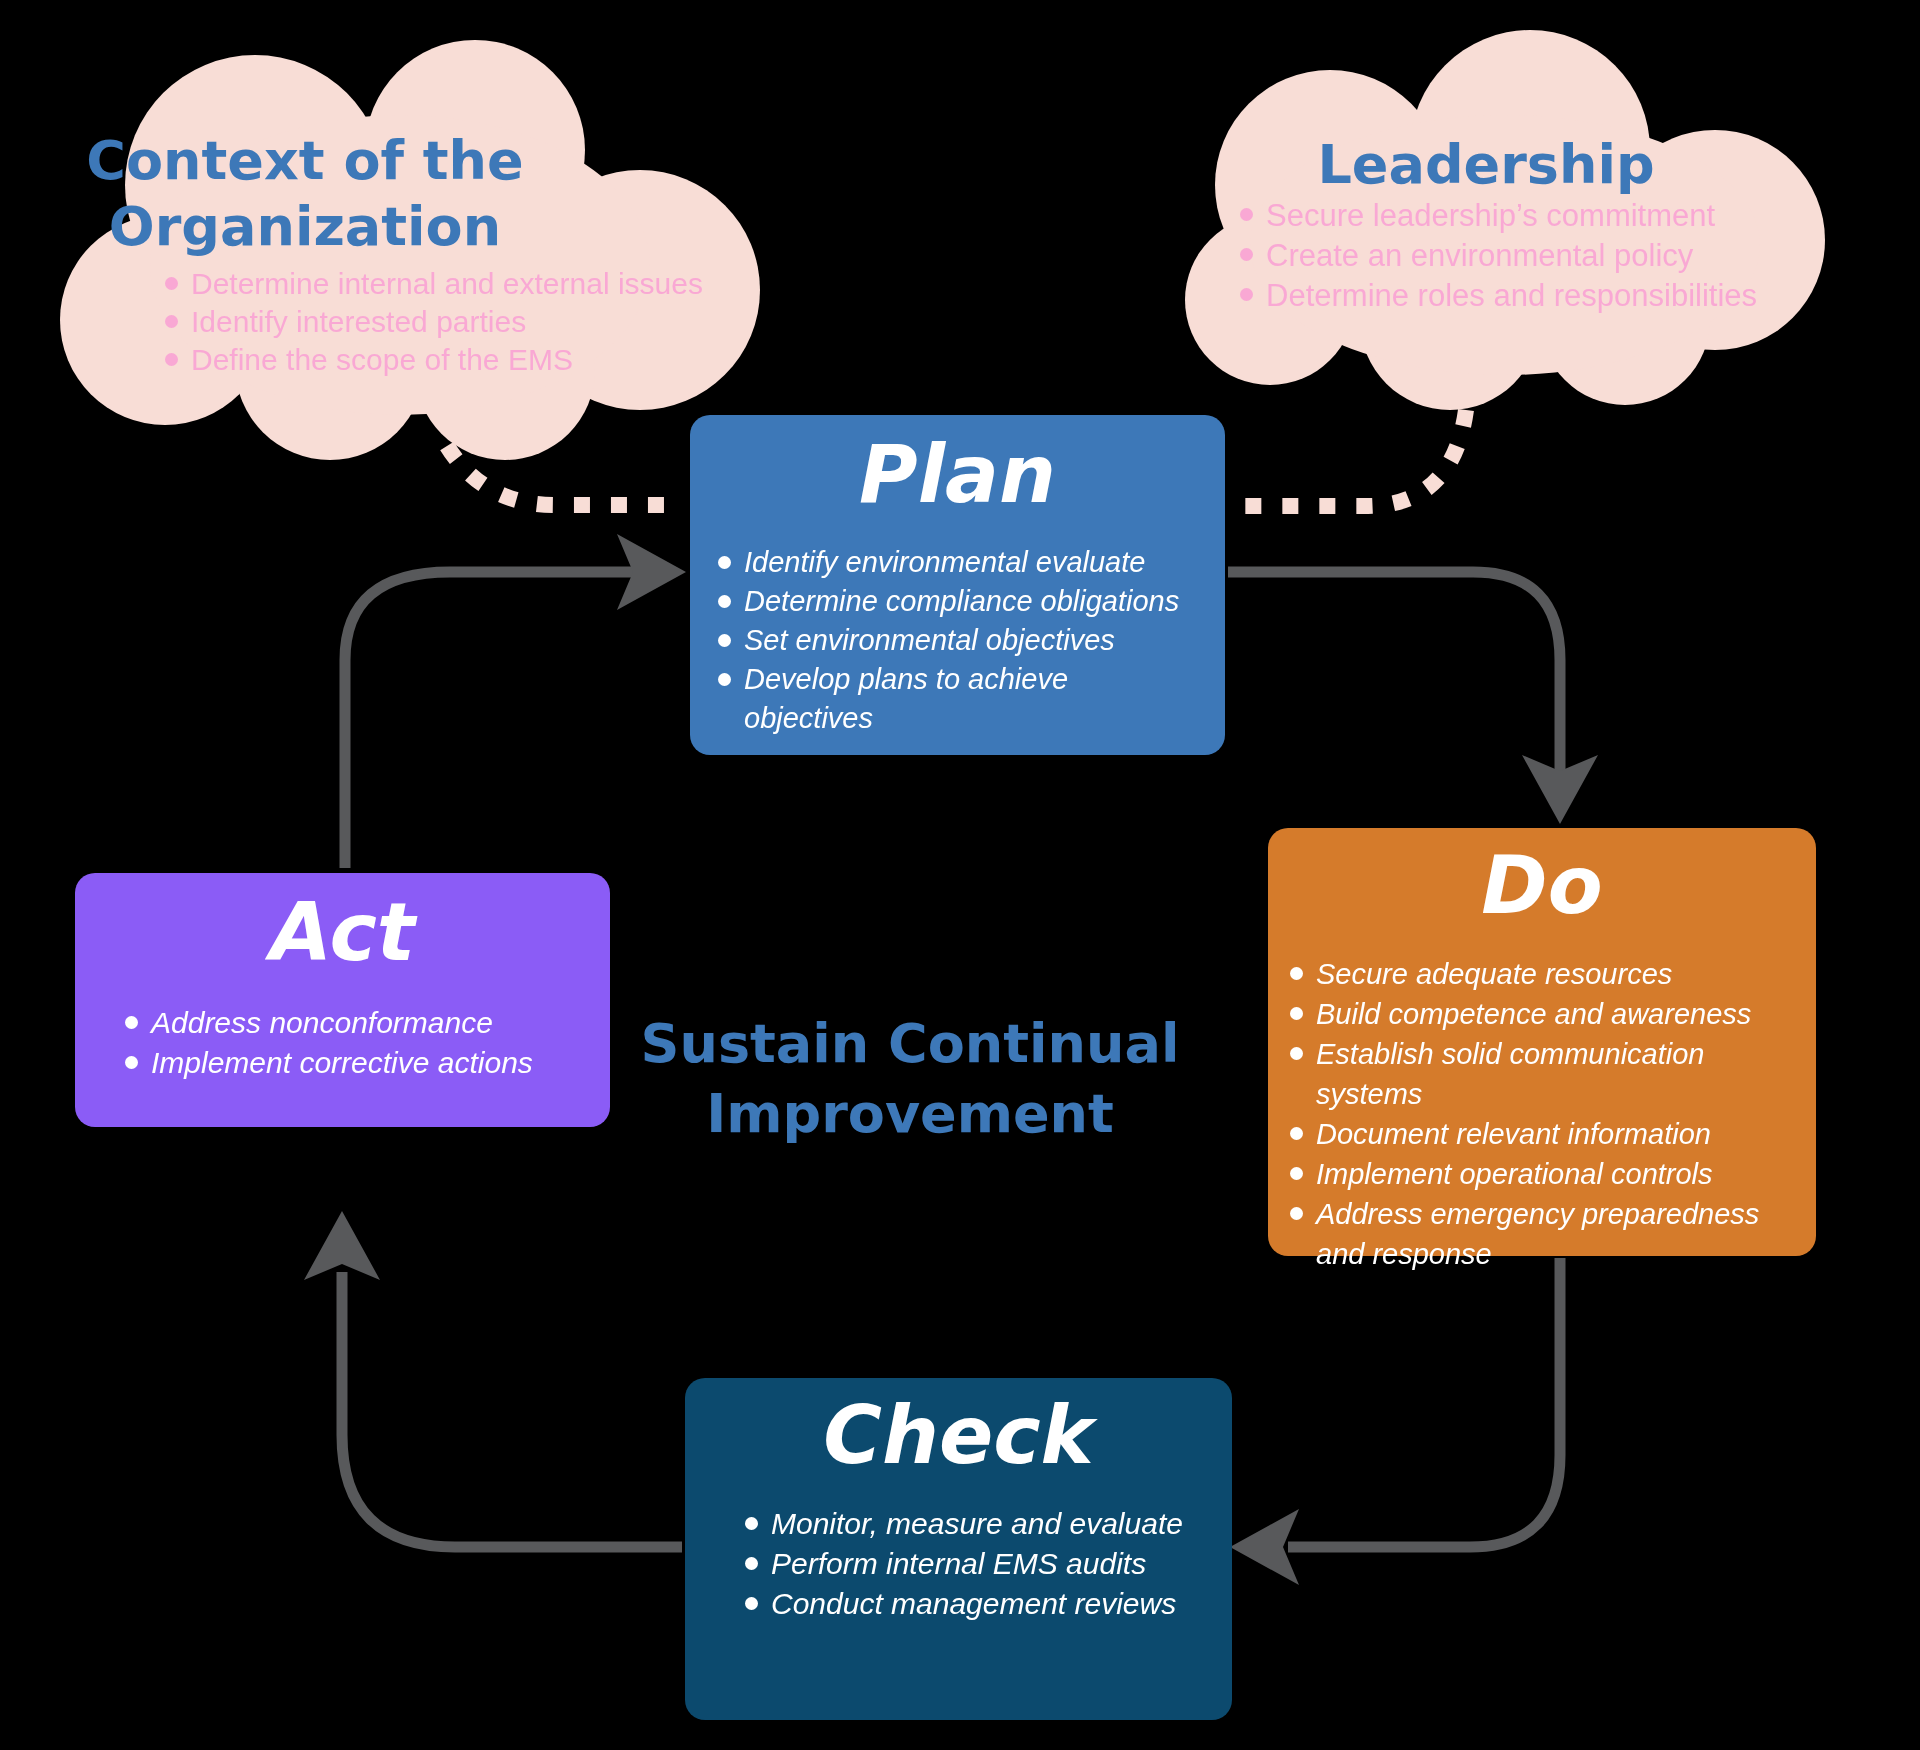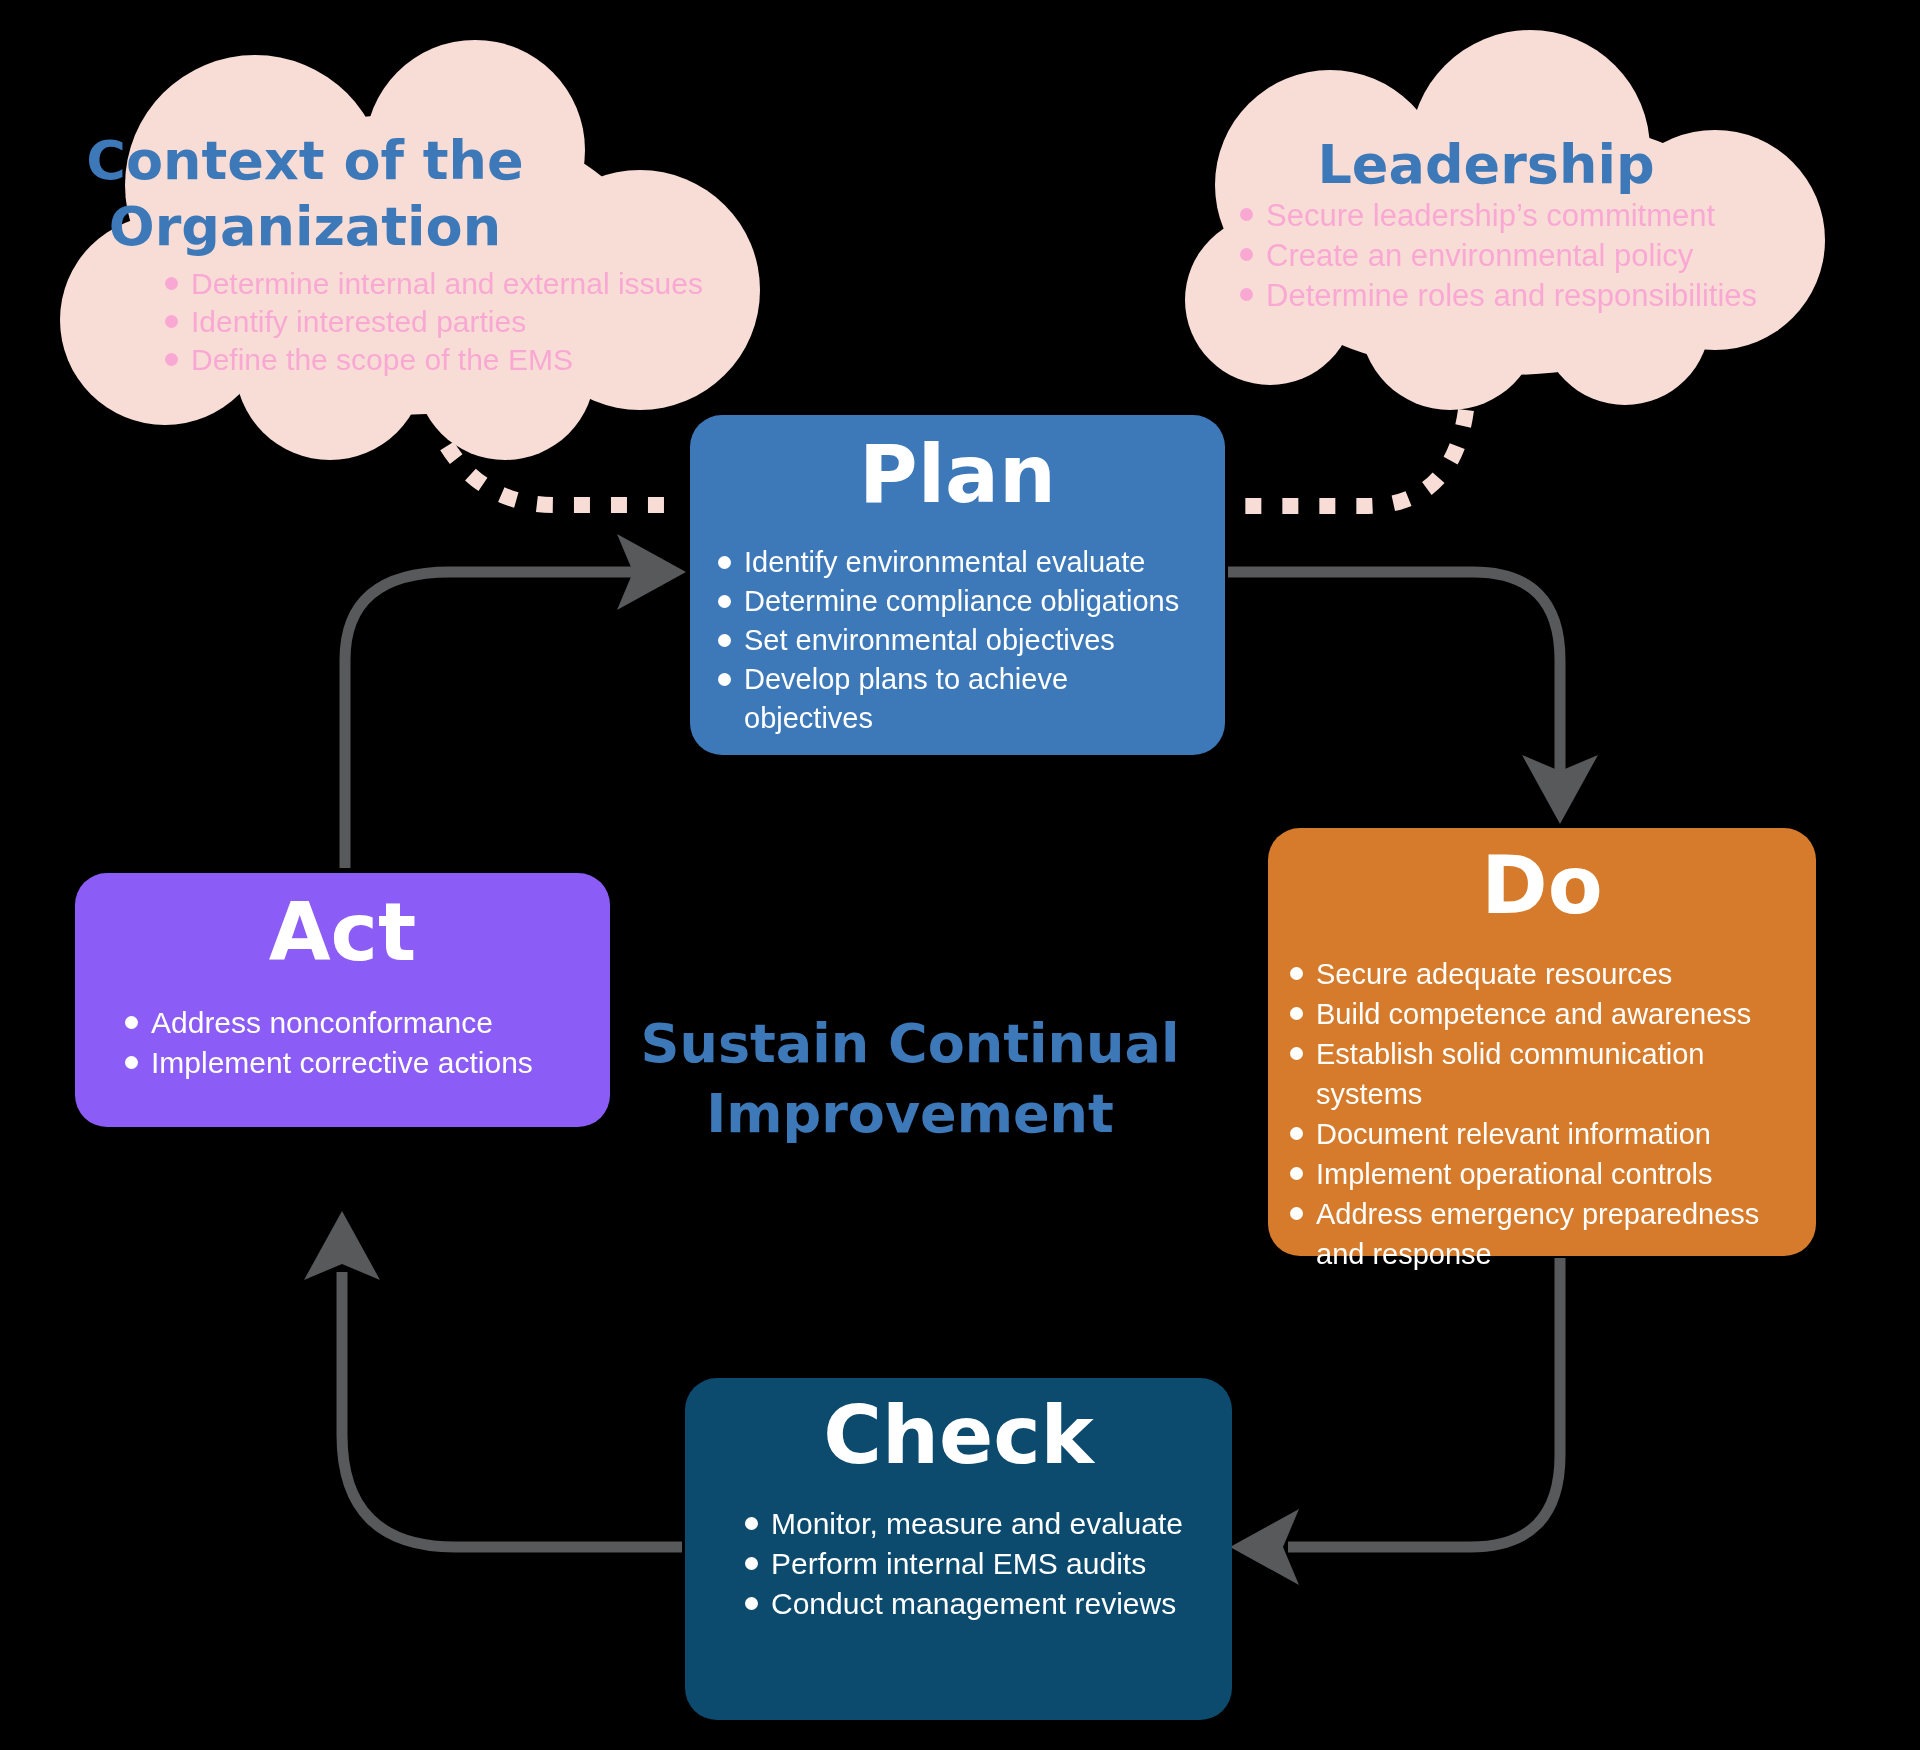--- a/index.html
+++ b/index.html
@@ -11,21 +11,21 @@
   
   .cloud-title{position:absolute;font-family:"DejaVu Sans",sans-serif;font-weight:bold;
                color:#3d78b8;font-size:54px;line-height:66px;text-align:center;white-space:nowrap;}
   .cloud-bullets{position:absolute;color:#f9a8d4;font-size:30px;line-height:38px;}
   ul.blist{list-style:none;margin:0;padding:0;}
   ul.blist li{display:flex;align-items:flex-start;}
   .dot{flex:0 0 auto;width:13px;height:13px;border-radius:50%;background:currentColor;
        margin-right:13px;margin-top:12px;}
 
   
-  .box{position:absolute;border-radius:32px;color:#fff;}
+  .box{position:absolute;border-radius:20px;color:#fff;font-style:italic;}
   .box-title{font-family:"DejaVu Sans",sans-serif;font-weight:bold;text-align:center;
              font-size:80px;line-height:88px;}
   .box ul.blist{font-size:30px;line-height:40px;}
   .box .dot{margin-top:13px;}
 
   #plan-box {left:690px; top:415px; width:535px;height:340px;background:#3d78b8;}
   #do-box   {left:1268px;top:828px; width:548px;height:428px;background:#d57b2b;}
   #check-box{left:685px; top:1378px;width:547px;height:342px;background:#0c4a6e;}
   #act-box  {left:75px;  top:873px; width:535px;height:254px;background:#8b5cf6;}
 

